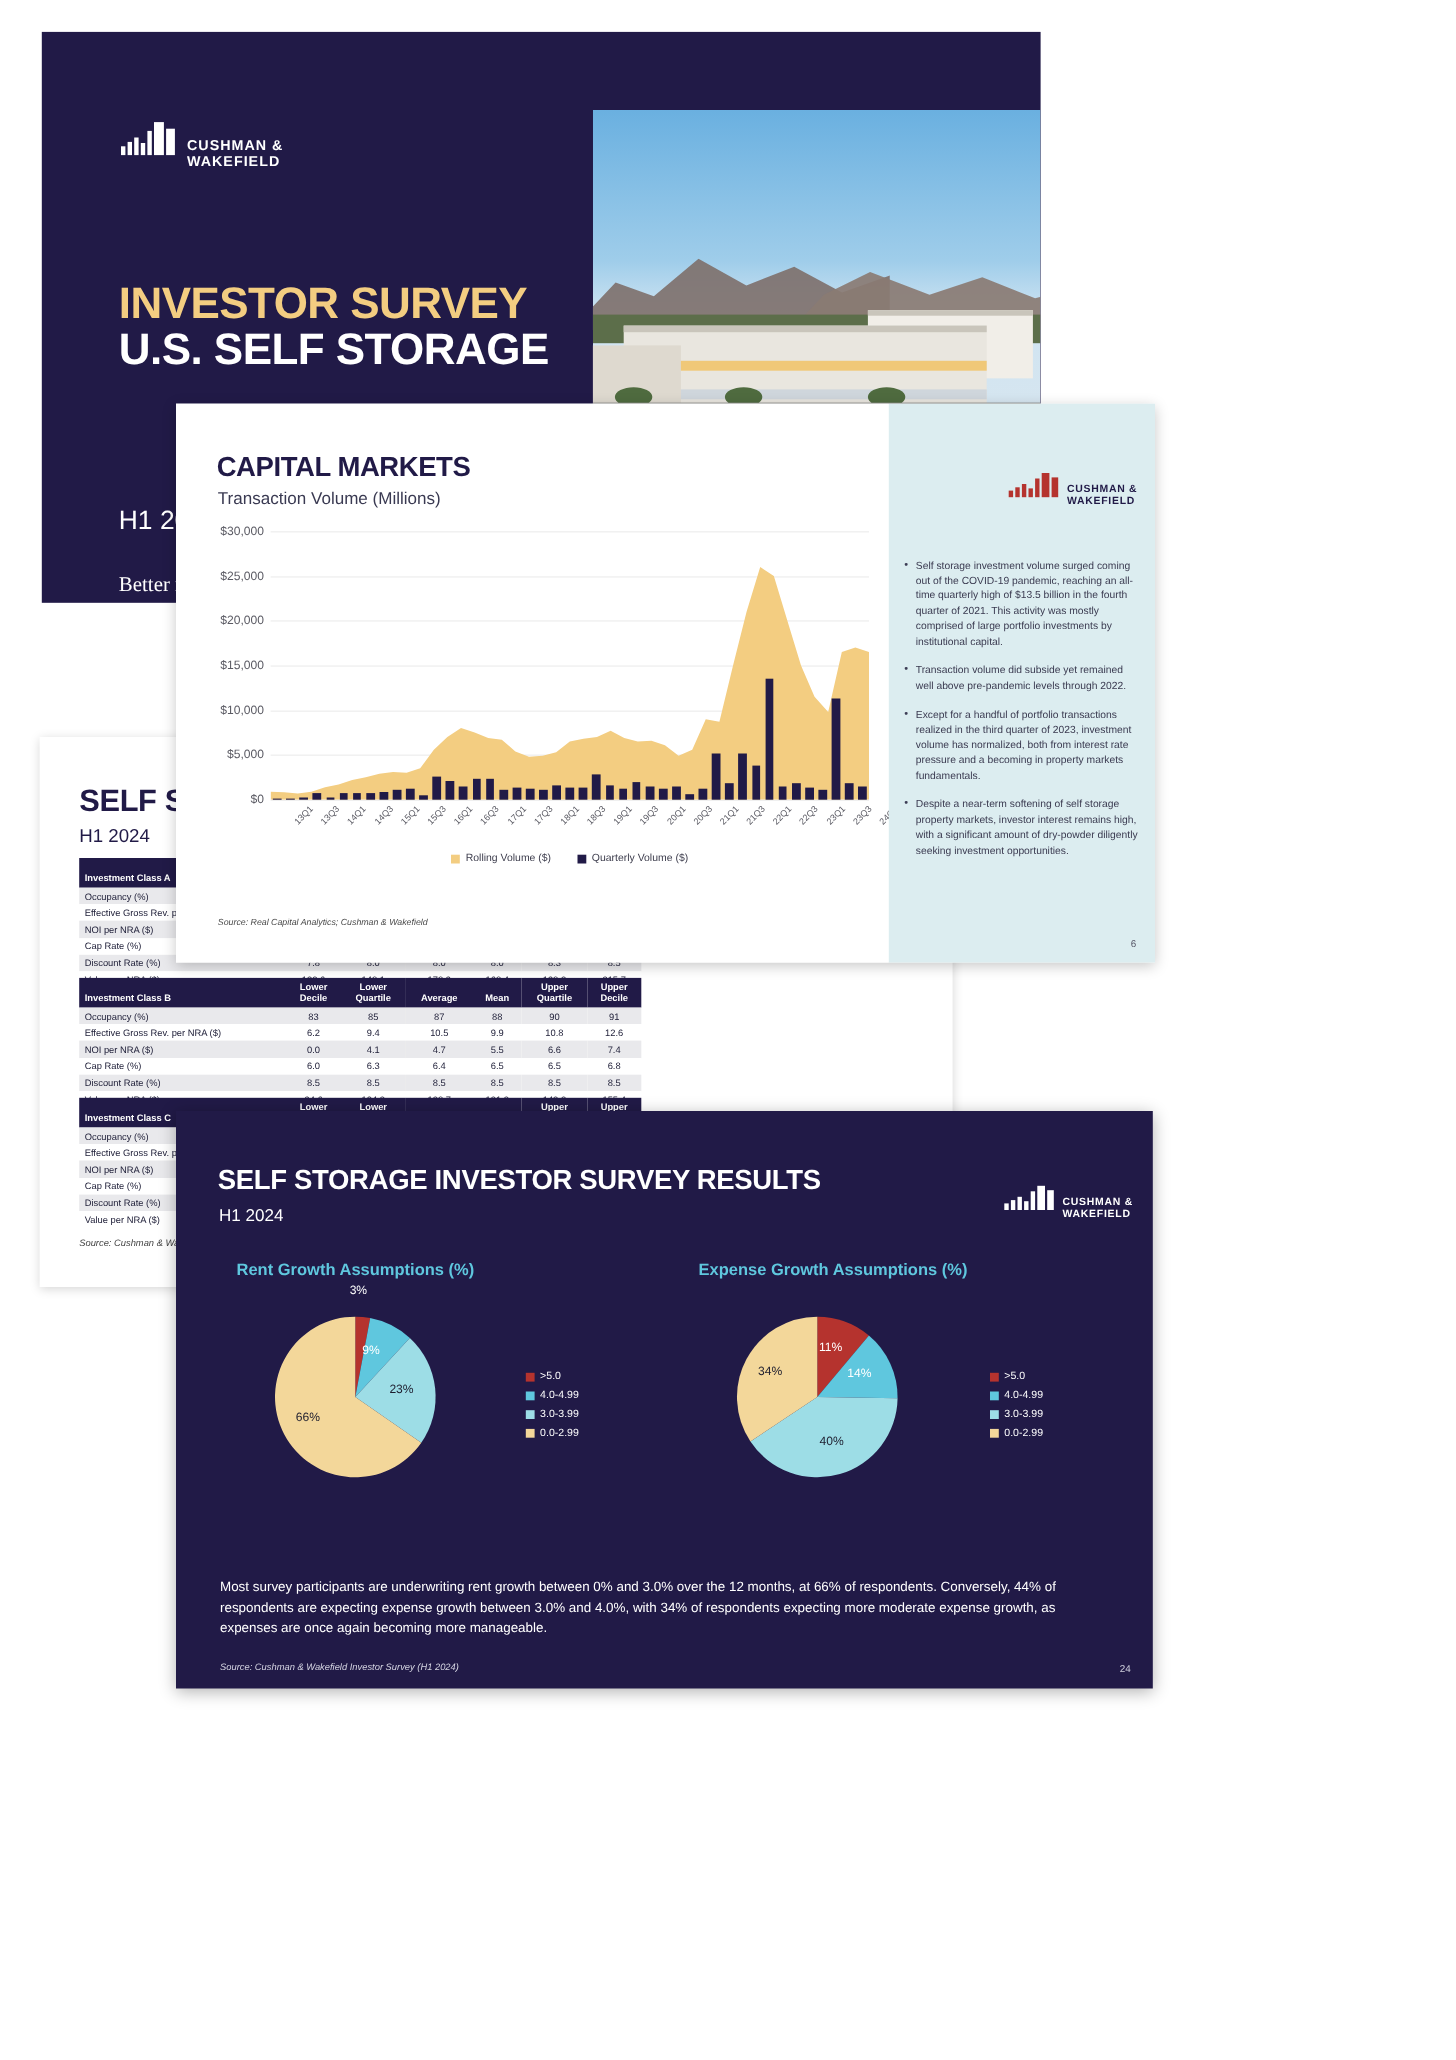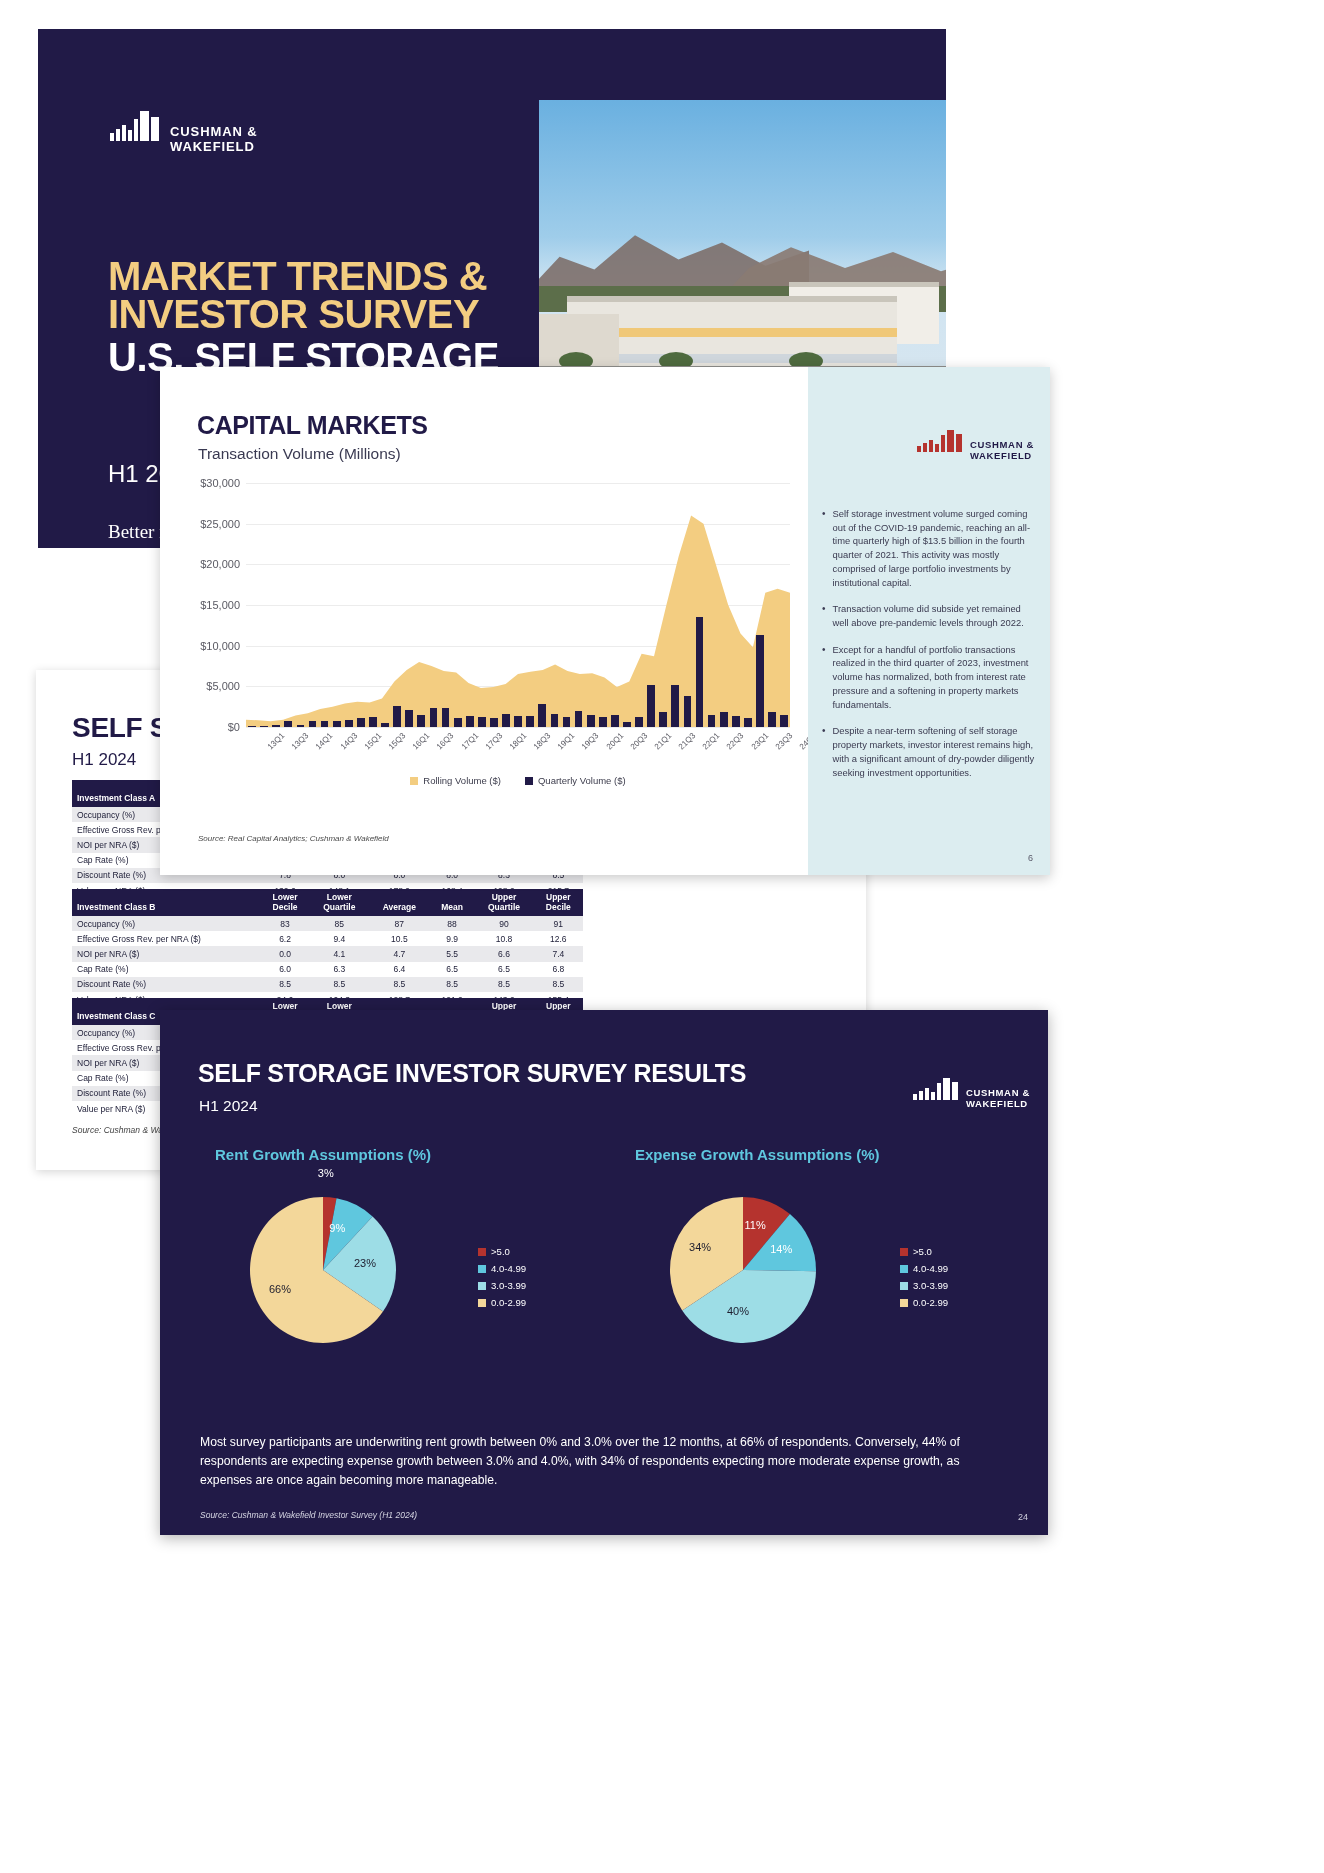--- a/index.html
+++ b/index.html
@@ -154,21 +154,20 @@
       <div class="bldg-r"></div>
       <div class="bldg-main"></div>
       <div class="bldg-l"></div>
       <div class="shrub" style="left:20px"></div>
       <div class="shrub" style="left:120px"></div>
       <div class="shrub" style="left:250px"></div>
       <div class="road"></div>
     </div>
 
     <div class="cover-title">
-      <div class="l1">MARKET TRENDS &amp;</div>
       <div class="l2">INVESTOR SURVEY</div>
       <div class="l3">U.S. SELF STORAGE</div>
     </div>
     <div class="cover-date">H1 2024</div>
     <div class="cover-tag">Better never settles</div>
   </div>
 
   <div class="tbl-slide">
     <h2>SELF STORAGE</h2>
     <div class="sub">H1 2024</div>
@@ -612,21 +611,21 @@
           <li>
             <span class="dot">•</span>
             <span class="tx">Self storage investment volume surged coming out of the COVID-19 pandemic, reaching an all-time quarterly high of $13.5 billion in the fourth quarter of 2021. This activity was mostly comprised of large portfolio investments by institutional capital.</span>
           </li>
           <li>
             <span class="dot">•</span>
             <span class="tx">Transaction volume did subside yet remained well above pre-pandemic levels through 2022.</span>
           </li>
           <li>
             <span class="dot">•</span>
-            <span class="tx">Except for a handful of portfolio transactions realized in the third quarter of 2023, investment volume has normalized, both from interest rate pressure and a softening in property markets fundamentals.</span>
+            <span class="tx">Except for a handful of portfolio transactions realized in the third quarter of 2023, investment volume has normalized, both from interest rate pressure and a becoming in property markets fundamentals.</span>
           </li>
           <li>
             <span class="dot">•</span>
             <span class="tx">Despite a near-term softening of self storage property markets, investor interest remains high, with a significant amount of dry-powder diligently seeking investment opportunities.</span>
           </li>
         </ul>
       <div class="cm-page">6</div>
     </div>
   </div>
 
@@ -656,21 +655,21 @@
           <path d="M85,80 L85.00,7.00 A73,73 0 0,1 98.54,8.27 Z" fill="#b5332e"></path>
           <path d="M85,80 L98.54,8.27 A73,73 0 0,1 134.57,26.41 Z" fill="#5fc7de"></path>
           <path d="M85,80 L134.57,26.41 A73,73 0 0,1 144.98,121.61 Z" fill="#9ddde6"></path>
           <path d="M85,80 L144.98,121.61 A73,73 0 1,1 85.00,7.00 Z" fill="#f3d79a"></path>
         </svg><div class="pie-lbl" style="left:79.8520304109868px;top:-22.58668805705676px">3%</div><div class="pie-lbl" style="left:91.3592322981056px;top:31.577614367385813px">9%</div><div class="pie-lbl dark" style="left:115.99205314834677px;top:67.08240368713143px">23%</div><div class="pie-lbl dark" style="left:30.89912587046407px;top:92.98541145765591px">66%</div></div>
     <div id="pie1host" style="position:absolute;left:498px;top:180px;width:300px;height:215px"><svg width="300" height="215" viewBox="0 0 300 215">
           <path d="M85,80 L85.00,7.00 A73,73 0 0,1 131.92,24.08 Z" fill="#b5332e"></path>
           <path d="M85,80 L131.92,24.08 A73,73 0 0,1 157.99,81.16 Z" fill="#5fc7de"></path>
           <path d="M85,80 L157.99,81.16 A73,73 0 0,1 24.22,120.44 Z" fill="#9ddde6"></path>
           <path d="M85,80 L24.22,120.44 A73,73 0 0,1 85.00,7.00 Z" fill="#f3d79a"></path>
-        </svg><div class="pie-lbl" style="left:86.47983168691977px;top:29.469511983229793px">11%</div><div class="pie-lbl" style="left:112.1699441097455px;top:53.19831651153462px">14%</div><div class="pie-lbl dark" style="left:69px;top:115.42665198579215px">40%</div><div class="pie-lbl dark" style="left:31.10542077036243px;top:50.62501115578841px">34%</div></div>
+        </svg><div class="pie-lbl" style="left:86.47983168691977px;top:29.469511983229793px">11%</div><div class="pie-lbl" style="left:112.1699441097455px;top:53.19831651153462px">14%</div><div class="pie-lbl dark" style="left:87px;top:115.42665198579215px">40%</div><div class="pie-lbl dark" style="left:31.10542077036243px;top:50.62501115578841px">34%</div></div>
 
     <div class="sv-legend" id="svleg0" style="left:318px;top:236px">
         <div class="it">
           <i class="sw" style="background:#b5332e"></i>
           <span>&gt;5.0</span>
         </div>
         <div class="it">
           <i class="sw" style="background:#5fc7de"></i>
           <span>4.0-4.99</span>
         </div>

